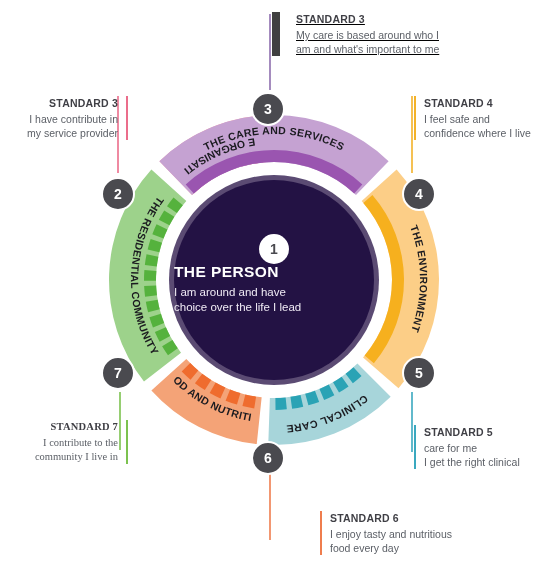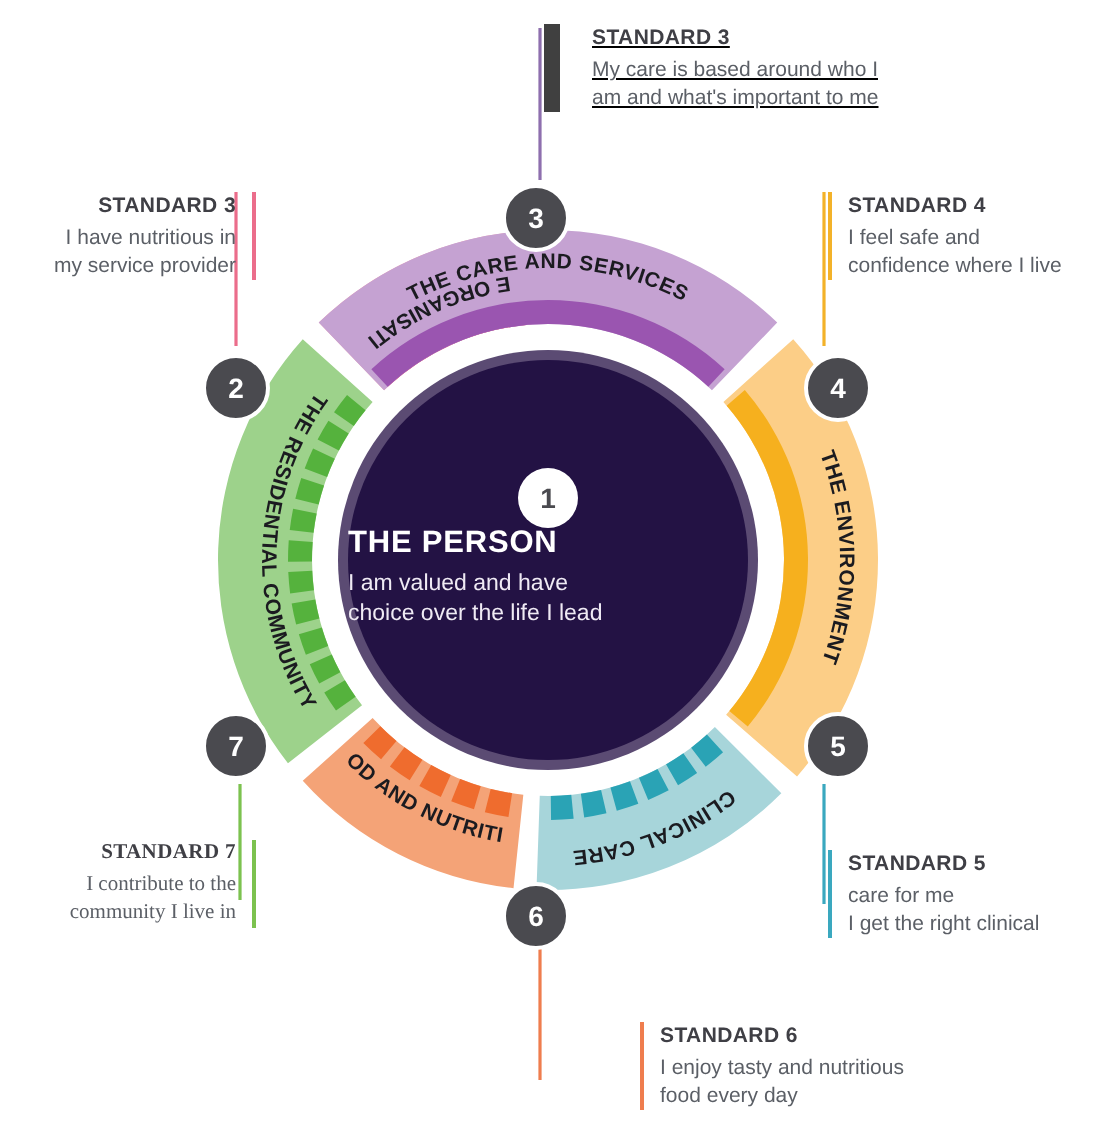--- a/index.html
+++ b/index.html
@@ -114,40 +114,40 @@
       <line x1="412" y1="96" x2="412" y2="173" stroke="#f3b229" stroke-width="1.6"></line>
       <line x1="412" y1="392" x2="412" y2="452" stroke="#3aa8bf" stroke-width="1.6"></line>
       <line x1="270" y1="474" x2="270" y2="540" stroke="#ef7d4e" stroke-width="1.6"></line>
       <line x1="120" y1="392" x2="120" y2="450" stroke="#7cc24f" stroke-width="1.6"></line>
     </g>
 </svg>
 
 <div id="b1" class="badge">1</div>
 <div id="centre">
   <div class="big">THE PERSON</div>
-  <div class="sub">I am valued and have</div>
+  <div class="sub">I am around and have</div>
   <div class="sub" style="margin-top:0">choice over the life I lead</div>
 </div>
 
 <div id="b2" class="badge">2</div>
 <div id="b3" class="badge">3</div>
 <div id="b4" class="badge">4</div>
 <div id="b5" class="badge">5</div>
 <div id="b6" class="badge">6</div>
 <div id="b7" class="badge">7</div>
 
 <div id="co3" class="callout right">
   <p class="ttl">STANDARD 3</p>
   <p class="dsc">My care is based around who I</p>
   <p class="dsc">am and what's important to me</p>
 </div>
 
 <div id="co2" class="callout left">
   <p class="ttl">STANDARD 3</p>
-  <p class="dsc">I have nutritious in</p>
+  <p class="dsc">I have contribute in</p>
   <p class="dsc">my service provider</p>
 </div>
 
 <div id="co4" class="callout right">
   <p class="ttl">STANDARD 4</p>
   <p class="dsc">I feel safe and</p>
   <p class="dsc">confidence where I live</p>
 </div>
 
 <div id="co5" class="callout right">

